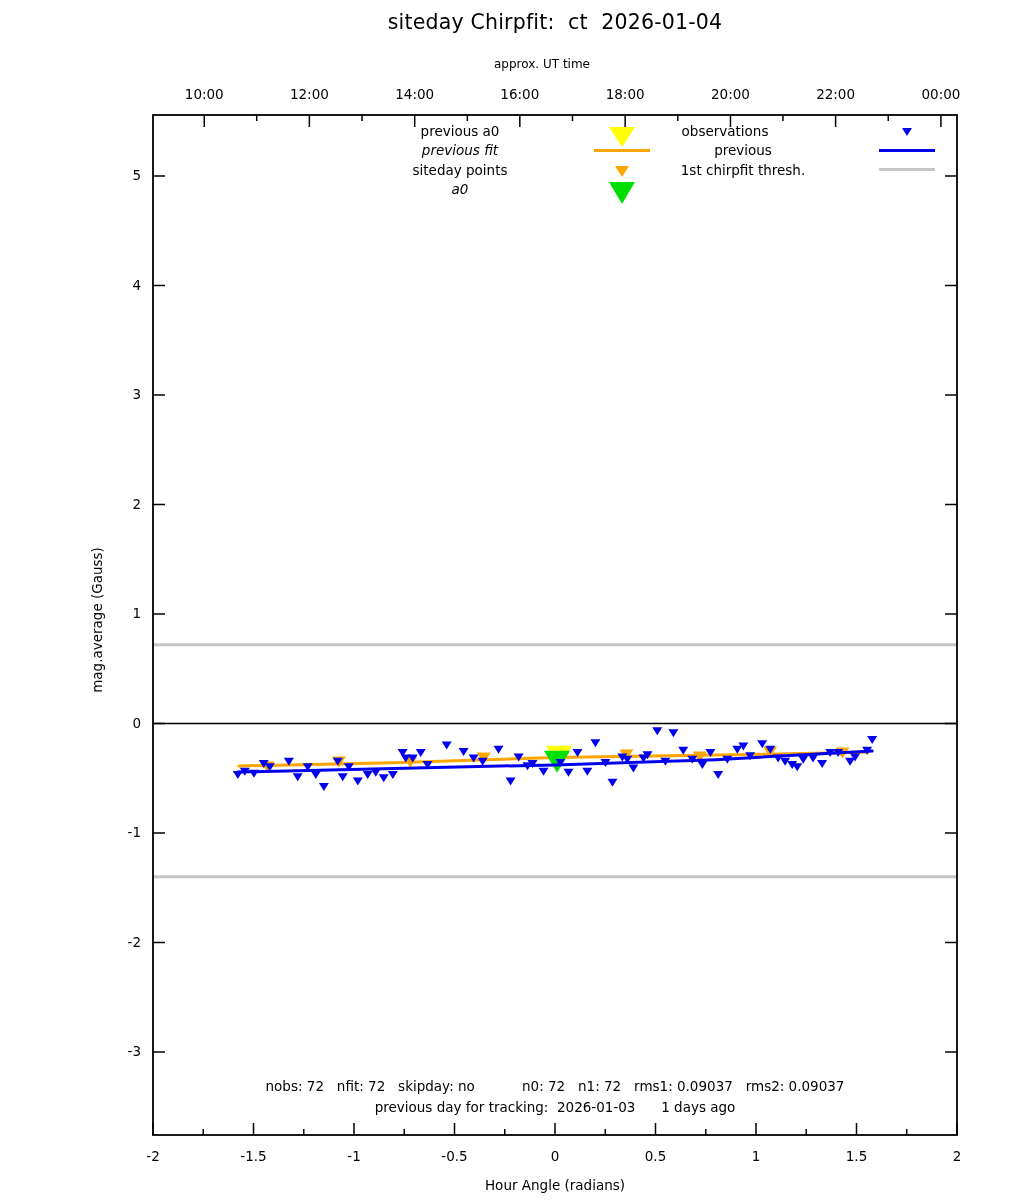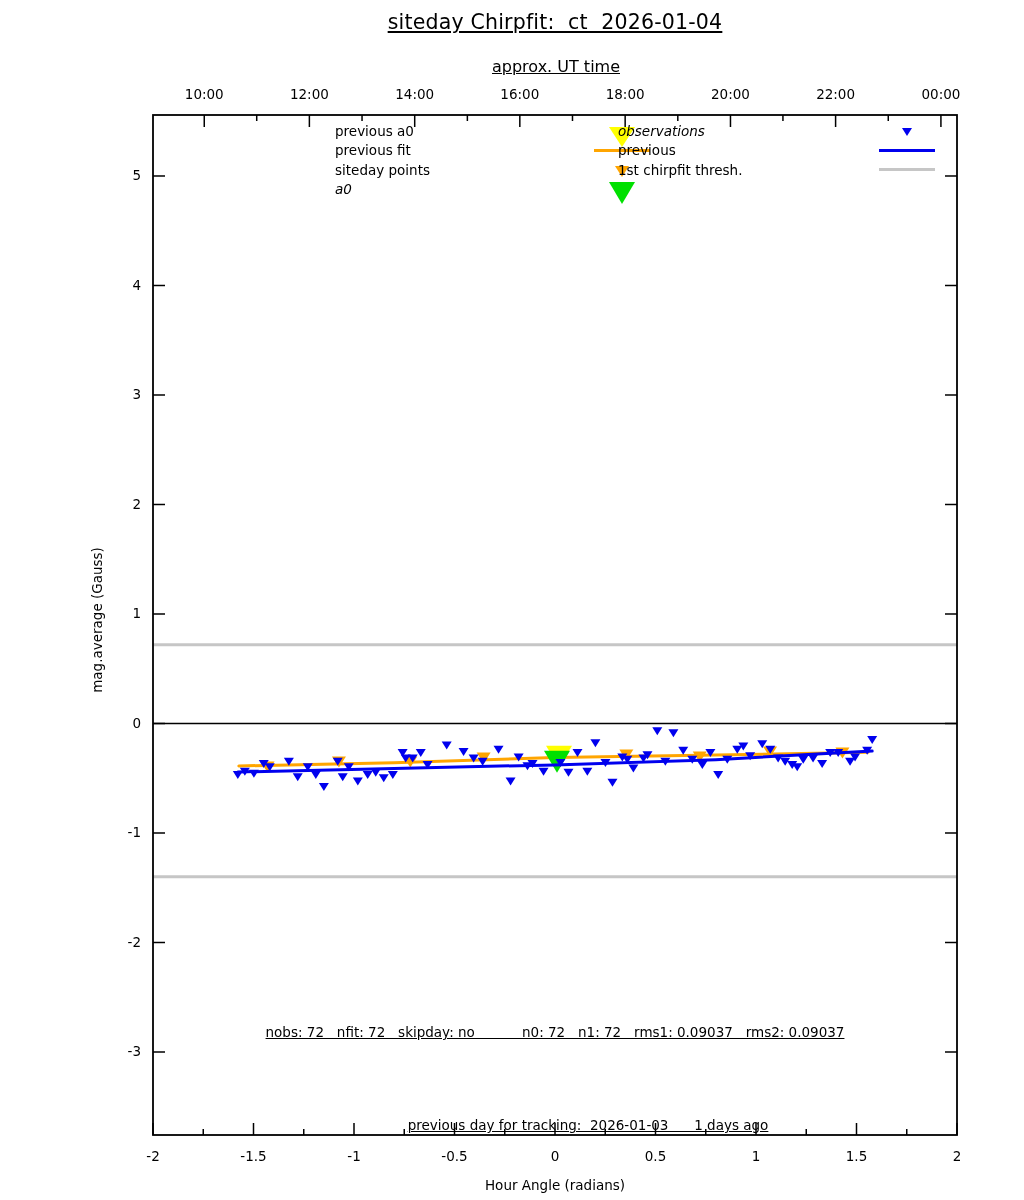--- a/index.html
+++ b/index.html
@@ -1,26 +1,26 @@
 <!DOCTYPE html>
 <html><head>
 <meta charset="utf-8">
 <style>
   html,body{margin:0;padding:0;background:#ffffff;}
   #canvas{position:relative;width:1024px;height:1200px;background:#ffffff;
           font-family:"DejaVu Sans","Liberation Sans",sans-serif;color:#000;overflow:hidden;}
   .abs{position:absolute;}
-  .ctr{transform:translateX(-50%);white-space:pre;text-decoration:underline;}
+  .ctr{transform:translateX(-50%);white-space:pre;}
   #chart-title{top:10px;left:555px;font-size:20.5px;letter-spacing:0.2px;}
-  #x2-label{top:57px;left:556px;font-size:16px;}
+  #x2-label{top:57px;left:542px;font-size:12px;}
   #y-label{top:620px;left:97px;font-size:13.5px;transform:translate(-50%,-50%) rotate(-90deg);white-space:pre;}
   .stats{font-size:13.5px;}
-  #stats-line1{top:1024px;left:555px;text-align:center;}
-  #stats-line2{top:1099px;left:588px;margin-top:18px;}
-  .leg-label{position:absolute;font-size:13.5px;height:19px;line-height:19px;text-align:left;white-space:pre;}
+  #stats-line1{top:1078px;left:555px;text-align:center;}
+  #stats-line2{top:1099px;left:555px;}
+  .leg-label{position:absolute;font-size:13.5px;height:19px;line-height:19px;text-align:center;white-space:pre;}
   .leg-marker{position:absolute;}
   #plot-svg-holder{position:absolute;top:0;left:0;width:1024px;height:1200px;}
   svg{display:block;}
 </style>
 </head>
 <body>
 
 <div id="canvas">
 
   <div id="plot-svg-holder">
@@ -194,21 +194,21 @@
       </svg>
     </div>
 
   <div id="chart-title" class="abs ctr">siteday Chirpfit:  ct  2026-01-04</div>
 
   <div id="x2-label" class="abs ctr">approx. UT time</div>
 
   <div id="y-label" class="abs">mag.average (Gauss)</div>
 
   <div class="leg-label" style="left:335px;width:250px;top:122px;">previous a0</div>
-  <div class="leg-label" style="left:335px;width:250px;top:141px;">previous fit</div>
+  <div class="leg-label" style="left:335px;width:250px;top:141px;font-style:italic;">previous fit</div>
   <div class="leg-label" style="left:335px;width:250px;top:161px;">siteday points</div>
   <div class="leg-label" style="left:335px;width:250px;top:180px;font-style:italic;">a0</div>
 
   <div class="leg-marker" style="left:594px;top:124px;">
     <svg width="56" height="24">
         <polygon points="15,3 41,3 28,23" fill="#ffff00"></polygon>
       </svg>
   </div>
   <div class="leg-marker" style="left:594px;top:149px;">
     <svg width="56" height="4">
@@ -219,21 +219,21 @@
     <svg width="56" height="16">
         <polygon points="21,3 35,3 28,14" fill="#ffa500"></polygon>
       </svg>
   </div>
   <div class="leg-marker" style="left:594px;top:181px;">
     <svg width="56" height="24">
         <polygon points="15,1 41,1 28,23" fill="#00e000"></polygon>
       </svg>
   </div>
 
-  <div class="leg-label" style="left:618px;width:250px;top:122px;font-style:italic;">observations</div>
+  <div class="leg-label" style="left:600px;width:250px;top:122px;">observations</div>
   <div class="leg-label" style="left:618px;width:250px;top:141px;">previous</div>
   <div class="leg-label" style="left:618px;width:250px;top:161px;">1st chirpfit thresh.</div>
 
   <div class="leg-marker" style="left:879px;top:126px;">
     <svg width="56" height="12">
         <polygon points="23,2 33,2 28,10" fill="#0000ee"></polygon>
       </svg>
   </div>
   <div class="leg-marker" style="left:879px;top:149px;">
     <svg width="56" height="4">

